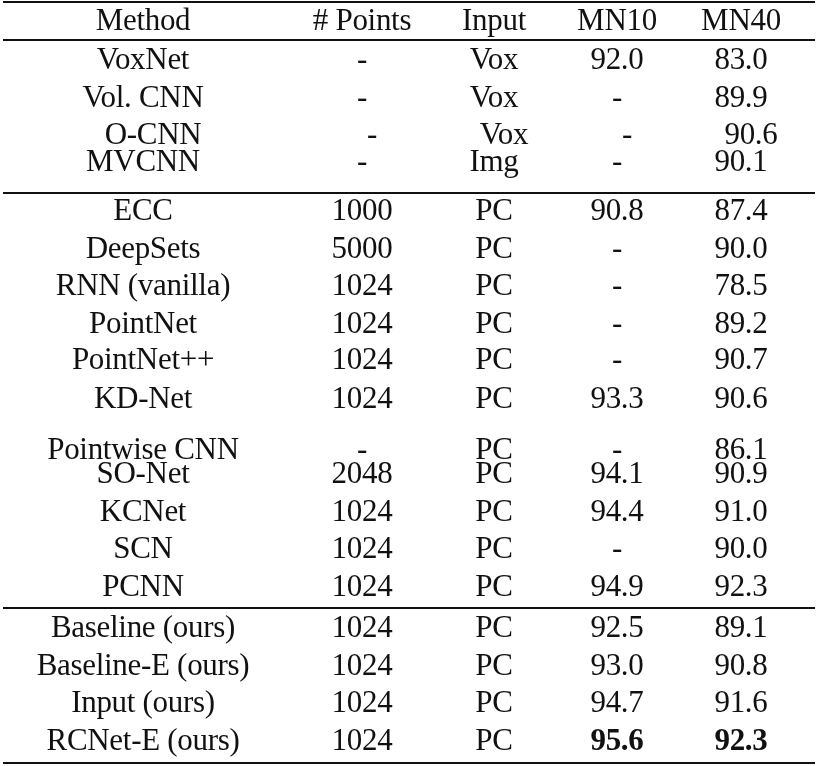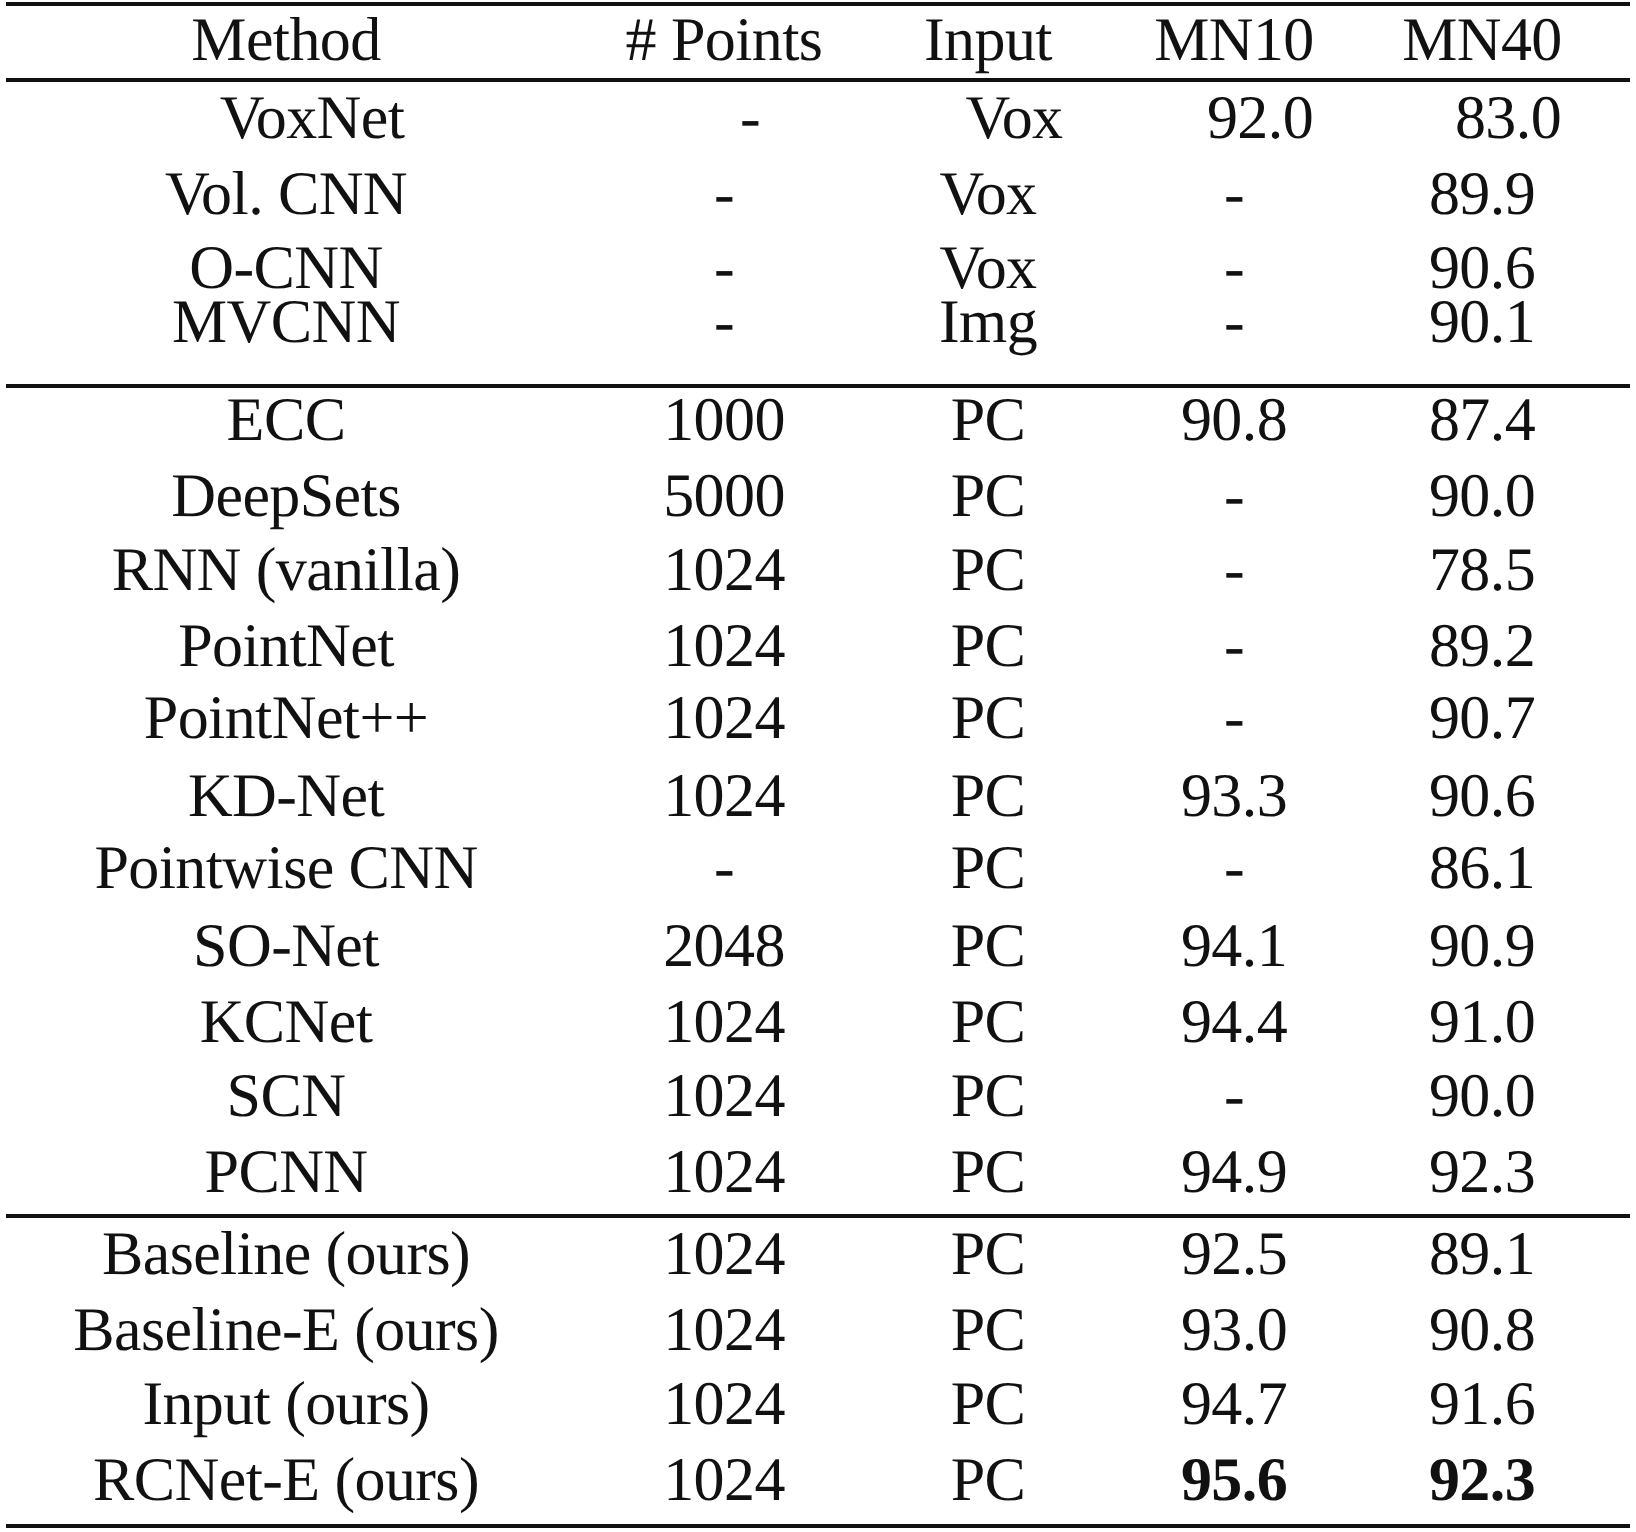--- a/index.html
+++ b/index.html
@@ -28,35 +28,35 @@
   <div class="row" style="top:1px;">
     <span class="cell c0">Method</span>
     <span class="cell c1"># Points</span>
     <span class="cell c2">Input</span>
     <span class="cell c3">MN10</span>
     <span class="cell c4">MN40</span>
   </div>
 
   <div class="rule thin" style="top:39px;"></div>
 
-  <div class="row" style="top:40px;margin-left:13px;">
+  <div class="row" style="top:40px;">
     <span class="cell c0">VoxNet</span>
     <span class="cell c1">-</span>
     <span class="cell c2">Vox</span>
     <span class="cell c3">92.0</span>
     <span class="cell c4">83.0</span>
   </div>
   <div class="row" style="top:77.5px;">
     <span class="cell c0">Vol. CNN</span>
     <span class="cell c1">-</span>
     <span class="cell c2">Vox</span>
     <span class="cell c3">-</span>
     <span class="cell c4">89.9</span>
   </div>
-  <div class="row" style="top:115px;">
+  <div class="row" style="top:115px;margin-left:10px;">
     <span class="cell c0">O-CNN</span>
     <span class="cell c1">-</span>
     <span class="cell c2">Vox</span>
     <span class="cell c3">-</span>
     <span class="cell c4">90.6</span>
   </div>
   <div class="row" style="top:142px;">
     <span class="cell c0">MVCNN</span>
     <span class="cell c1">-</span>
     <span class="cell c2">Img</span>
@@ -101,21 +101,21 @@
     <span class="cell c3">-</span>
     <span class="cell c4">90.7</span>
   </div>
   <div class="row" style="top:379px;">
     <span class="cell c0">KD-Net</span>
     <span class="cell c1">1024</span>
     <span class="cell c2">PC</span>
     <span class="cell c3">93.3</span>
     <span class="cell c4">90.6</span>
   </div>
-  <div class="row" style="top:415px;padding-left:36px;">
+  <div class="row" style="top:430px;padding-left:36px;">
     <span class="cell c0">Pointwise CNN</span>
     <span class="cell c1">-</span>
     <span class="cell c2">PC</span>
     <span class="cell c3">-</span>
     <span class="cell c4">86.1</span>
   </div>
   <div class="row" style="top:454.2px;">
     <span class="cell c0">SO-Net</span>
     <span class="cell c1">2048</span>
     <span class="cell c2">PC</span>

